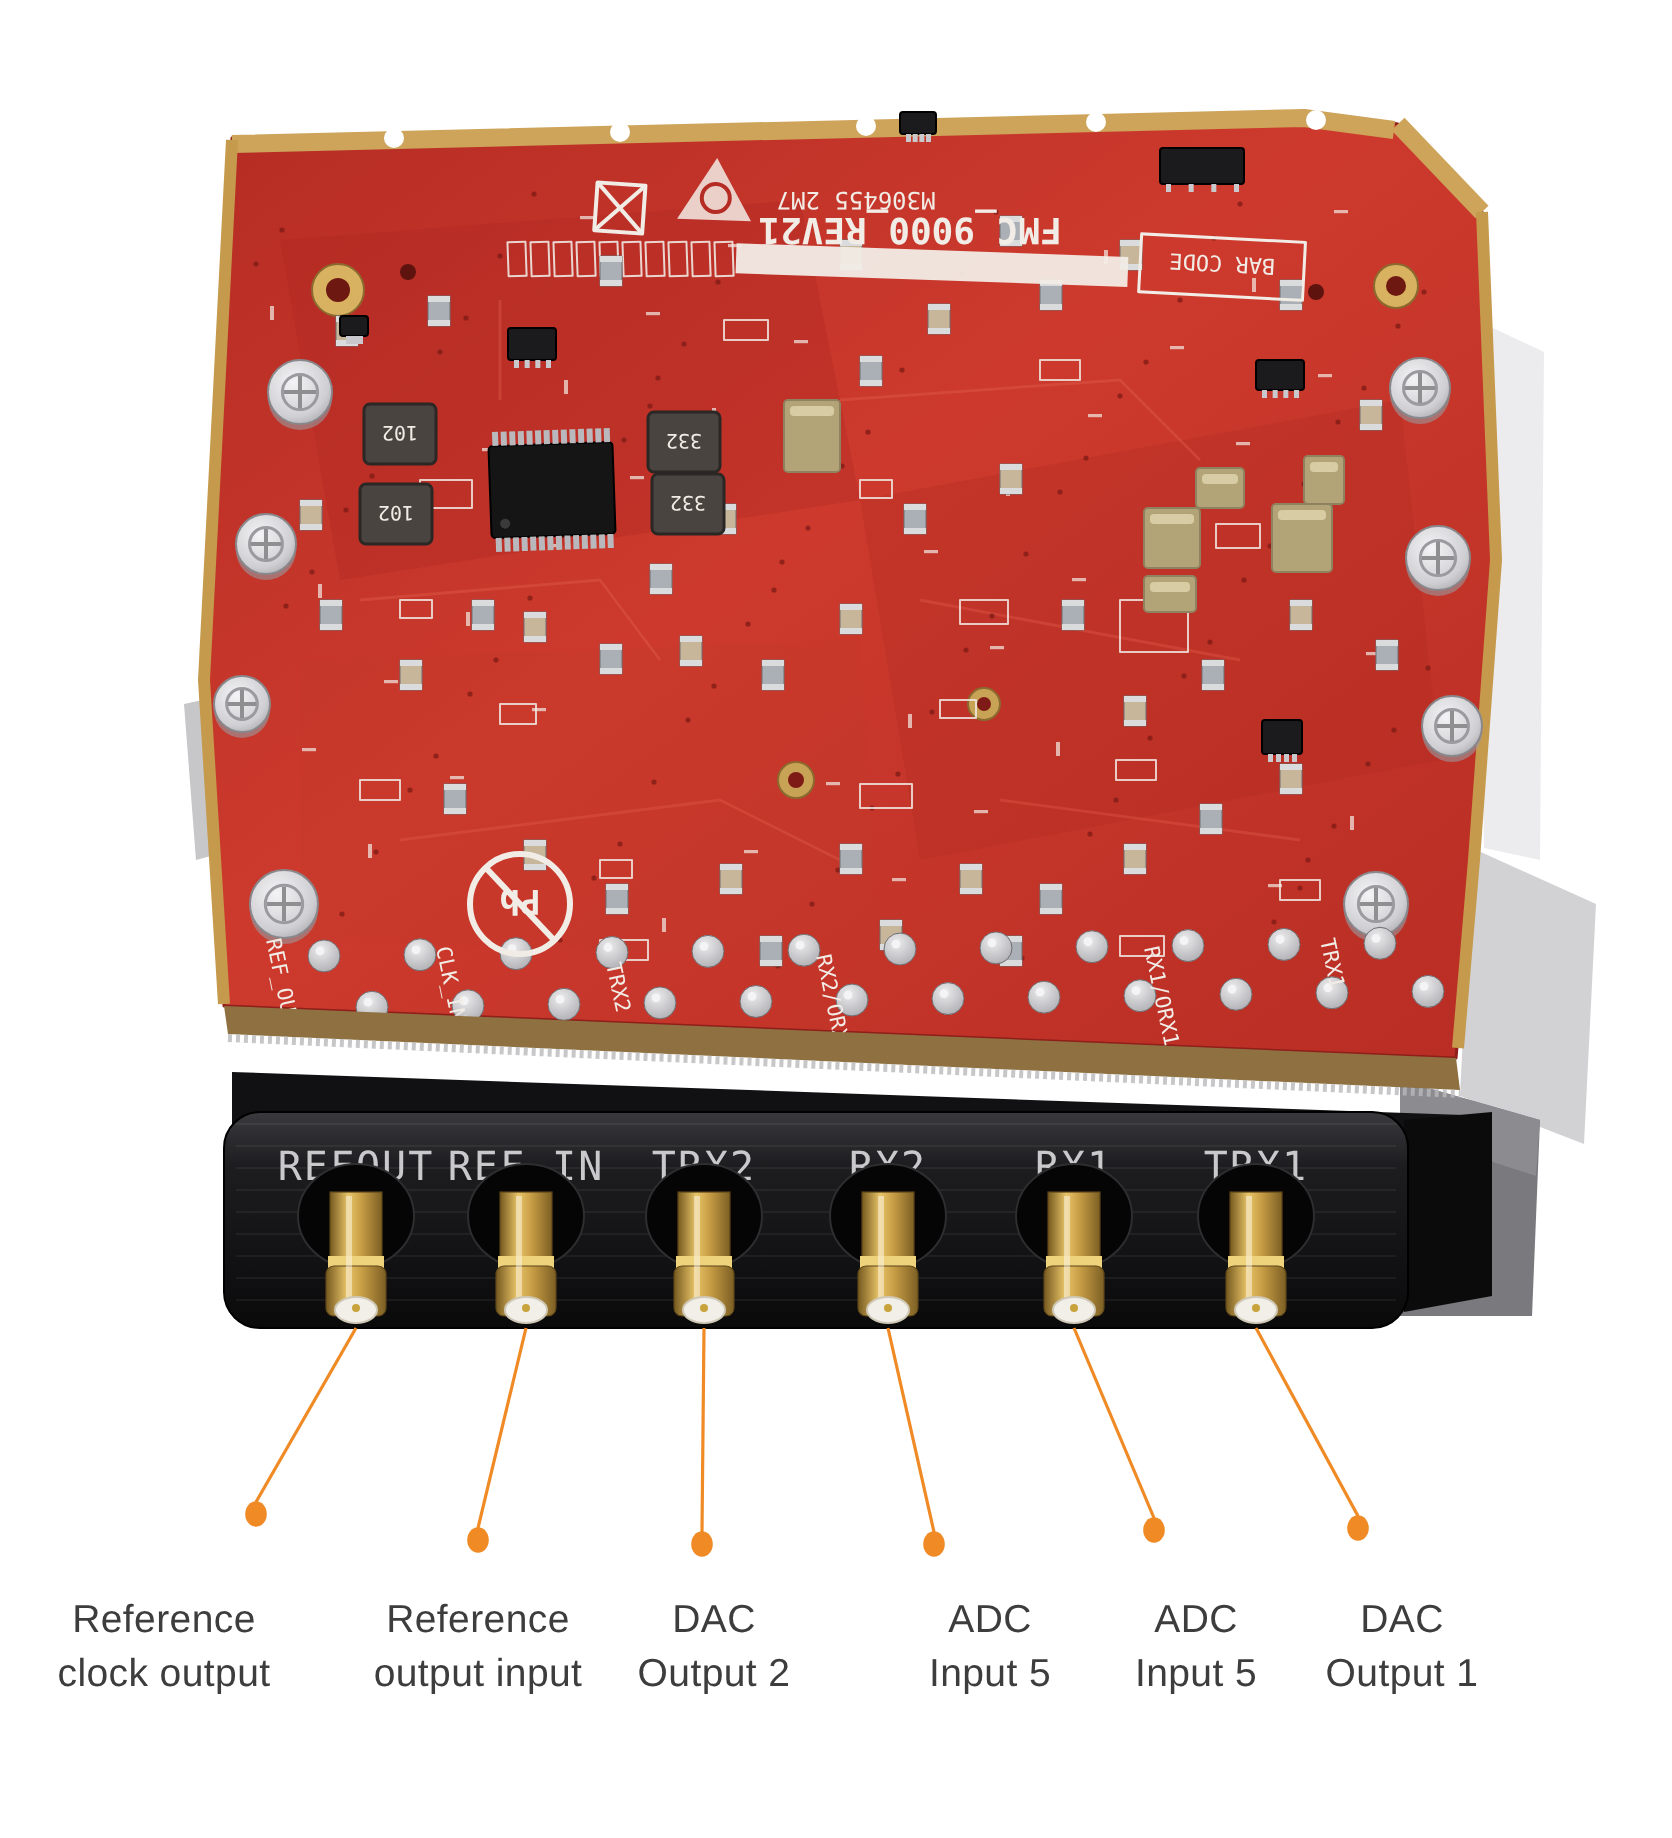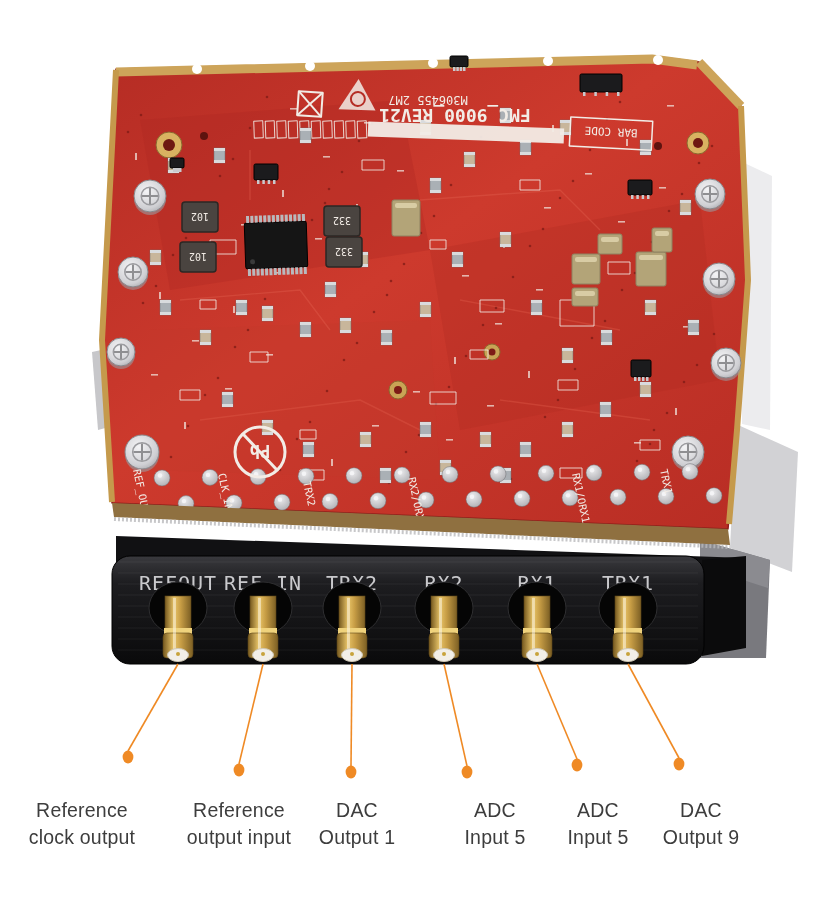--- a/index.html
+++ b/index.html
@@ -698,27 +698,27 @@
 <div class="callout-label" style="left:-28px;top:797px;">
   <div>Reference</div>
       <div>clock output</div>
 </div>
 <div class="callout-label" style="left:129px;top:797px;">
   <div>Reference</div>
       <div>output input</div>
 </div>
 <div class="callout-label" style="left:247px;top:797px;">
   <div>DAC</div>
-      <div>Output 1</div>
+      <div>Output 2</div>
 </div>
 <div class="callout-label" style="left:385px;top:797px;">
   <div>ADC</div>
       <div>Input 5</div>
 </div>
 <div class="callout-label" style="left:488px;top:797px;">
   <div>ADC</div>
       <div>Input 5</div>
 </div>
 <div class="callout-label" style="left:591px;top:797px;">
   <div>DAC</div>
-      <div>Output 9</div>
+      <div>Output 1</div>
 </div>
 </div>
 
 </body></html>

